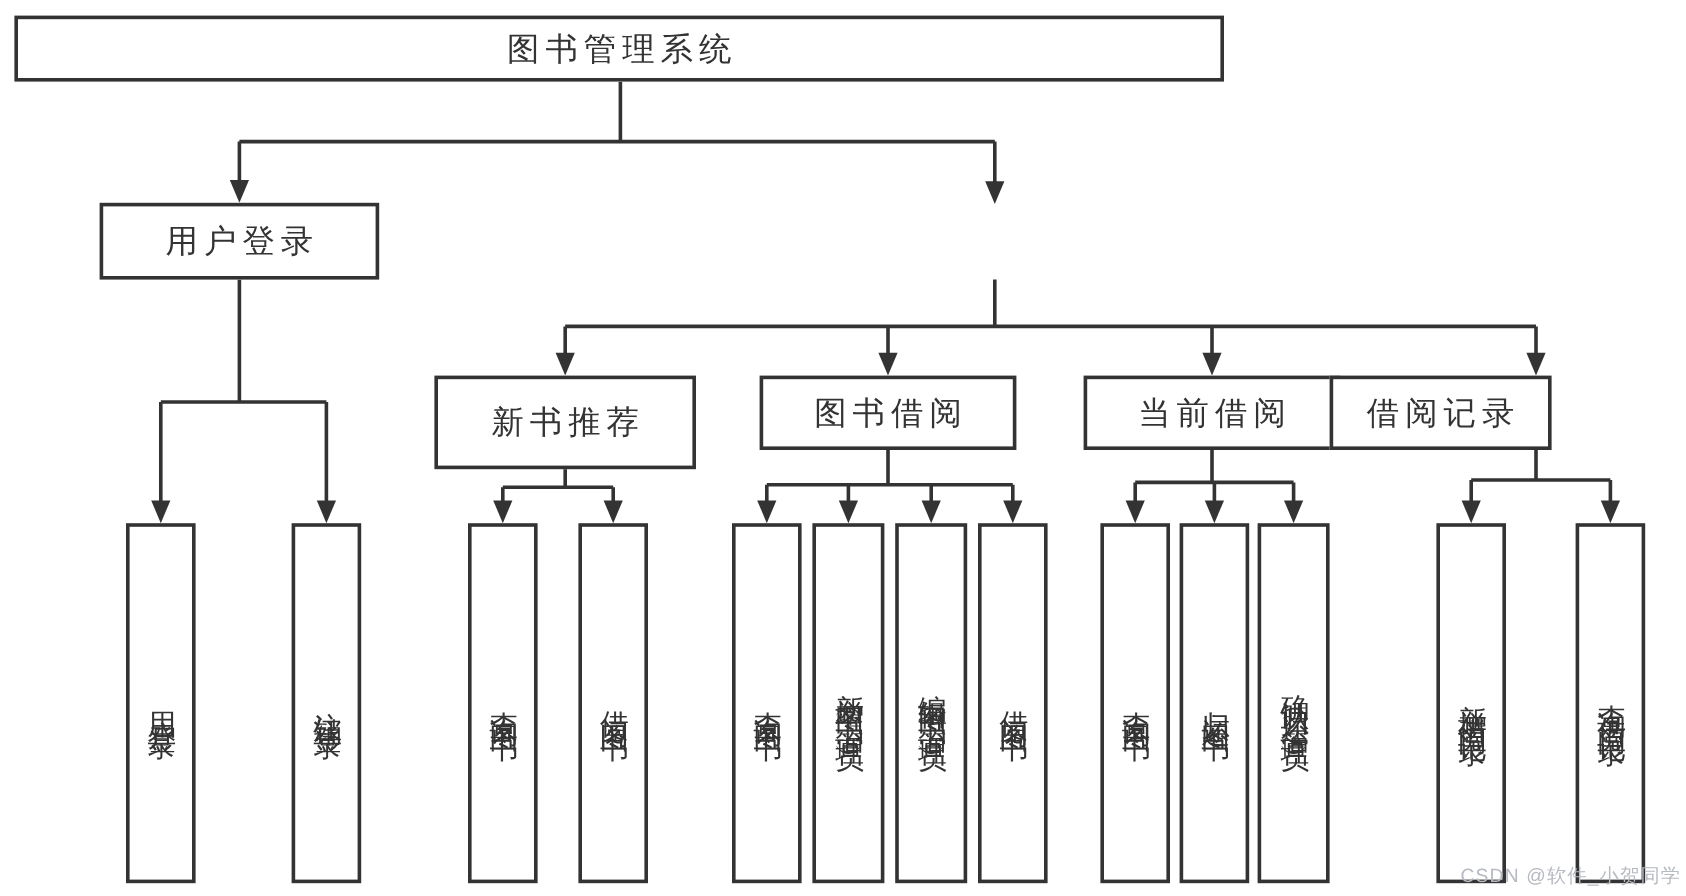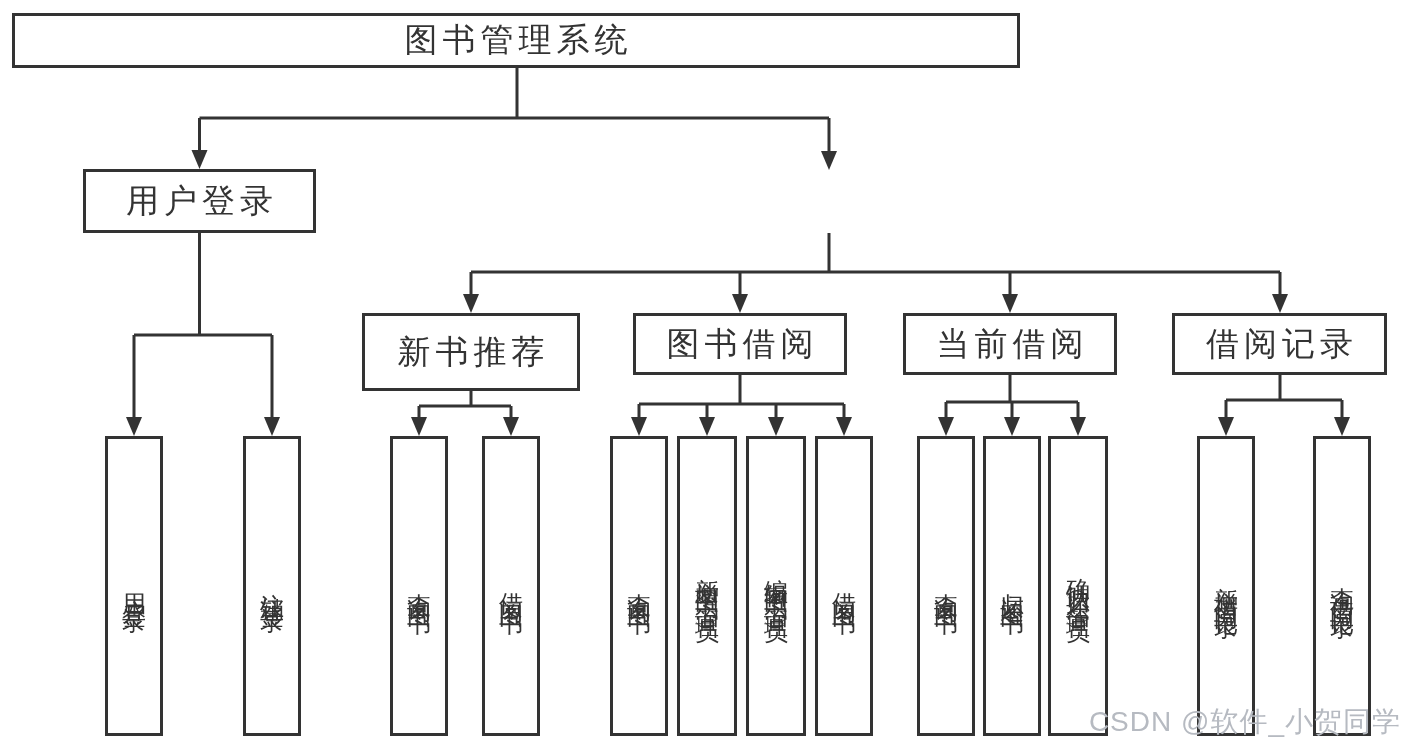--- a/index.html
+++ b/index.html
@@ -24,39 +24,39 @@
     box-sizing:border-box;
     background:var(--bg);
     border:3px solid var(--line);
     display:flex;
     align-items:center;
     justify-content:center;
     z-index:2;
   }
   .box .lbl{
     color:var(--text);
-    font-size:33px;
+    font-size:27px;
     letter-spacing:5px;
     white-space:nowrap;
     text-indent:5px; 
   }
   .leaf .lbl{
     writing-mode:vertical-rl;
     text-orientation:mixed;
     font-size:24px;
     letter-spacing:6px;
     text-indent:0;
     line-height:1;
   }
   #watermark{
     position:absolute;
     right:4px;
     bottom:6px;
     z-index:5;
-    font-size:28px;
+    font-size:16px;
     letter-spacing:1px;
     color:var(--wm);
     white-space:nowrap;
   }
 </style>
 </head>
 <body>
 
 <div id="stage">
 
@@ -102,21 +102,21 @@
 
   <div class="box" style="left:362px;top:313px;width:218px;height:78px">
     <span class="lbl">新书推荐</span>
   </div>
   <div class="box" style="left:903px;top:313px;width:214px;height:62px">
     <span class="lbl">当前借阅</span>
   </div>
   <div class="box" style="left:633px;top:313px;width:214px;height:62px">
     <span class="lbl">图书借阅</span>
   </div>
-  <div class="box" style="left:1172px;top:313px;width:215px;height:62px">
+  <div class="box" style="left:1108px;top:313px;width:185px;height:62px">
     <span class="lbl">借阅记录</span>
   </div>
 
   <div class="box leaf" style="left:105px;top:436px;width:58px;height:300px">
     <span class="lbl">用户登录</span>
   </div>
   <div class="box leaf" style="left:243px;top:436px;width:58px;height:300px">
     <span class="lbl">注销登录</span>
   </div>
 

